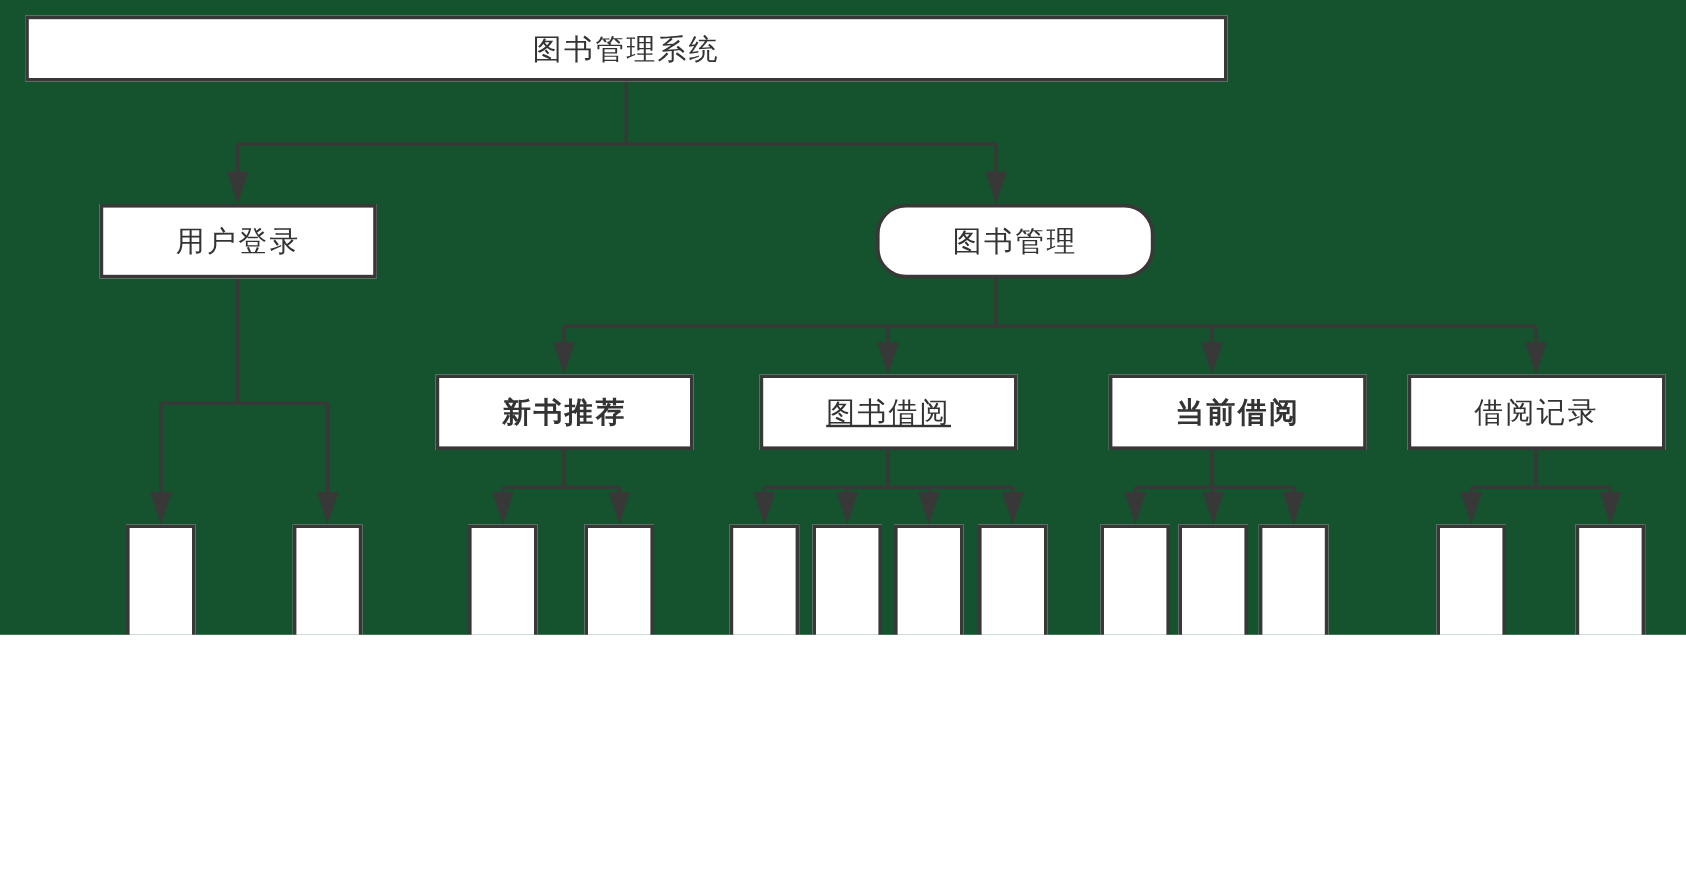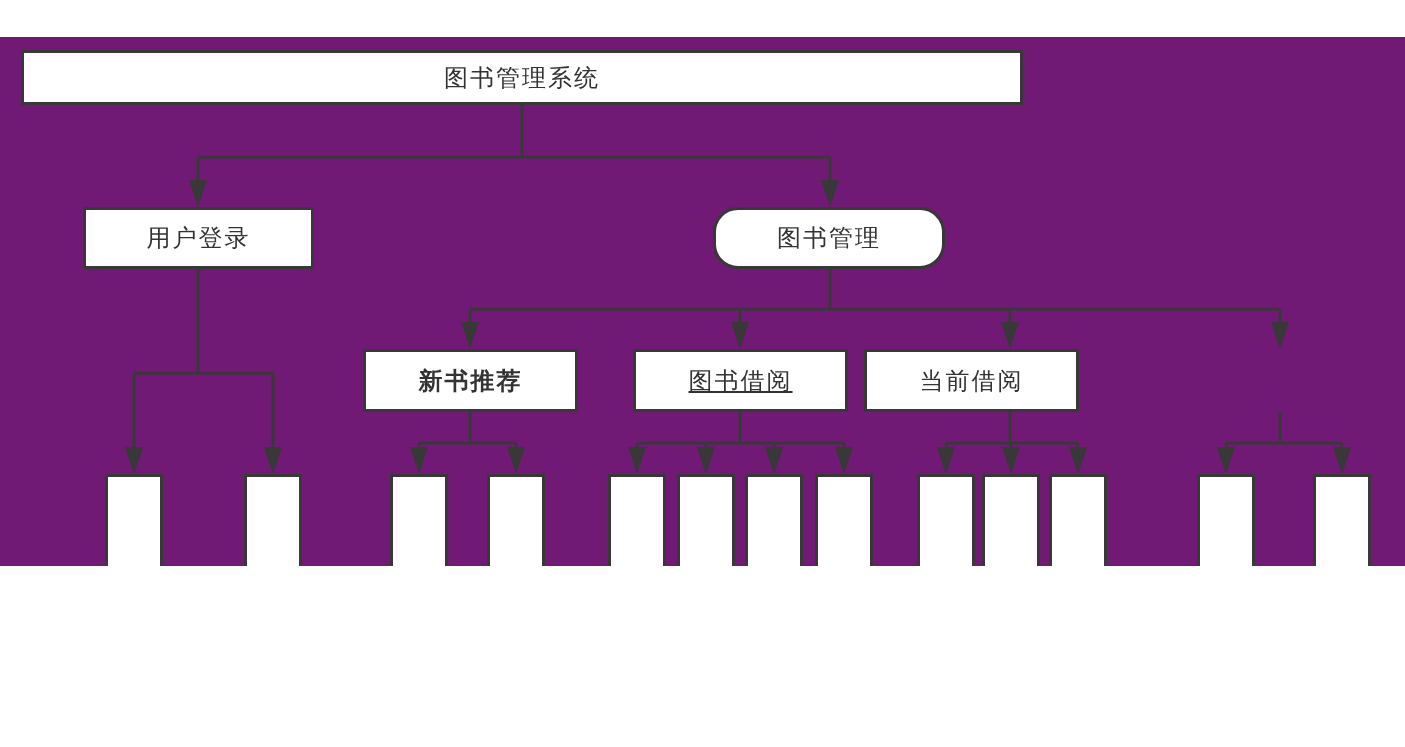--- a/index.html
+++ b/index.html
@@ -4,23 +4,22 @@
 <style>
   html, body { margin: 0; padding: 0; }
   body {
     font-family: "Liberation Sans", "DejaVu Sans", sans-serif;
     background: #ffffff;
   }
   #canvas {
     position: relative;
     width: 1405px;
     height: 529px;
-    background: #701a75;
+    background: #14532d;
     overflow: hidden;
-    margin-top: 37px;
   }
   #wires {
     position: absolute;
     left: 0; top: 0;
     width: 1405px; height: 747px;
   }
   .node, .leaf {
     position: absolute;
     box-sizing: border-box;
     border: 3px solid #383838;
@@ -90,32 +89,35 @@
     </g>
   </svg>
 
   <div class="node" style="left:21px; top:13px; width:1002px; height:55px;">
     <span>图书管理系统</span>
   </div>
 
   <div class="node" style="left:83px; top:170px; width:231px; height:62px;">
     <span>用户登录</span>
   </div>
-  <div class="node" style="left:713px; top:170px; width:232px; height:62px;border-radius:25px;">
+  <div class="node" style="left:730px; top:170px; width:232px; height:62px;border-radius:25px;">
     <span>图书管理</span>
   </div>
 
   <div class="node" style="left:363px; top:312px; width:215px; height:63px;font-weight:bold;">
     <span>新书推荐</span>
   </div>
   <div class="node" style="left:633px; top:312px; width:215px; height:63px;text-decoration:underline;">
     <span>图书借阅</span>
   </div>
-  <div class="node" style="left:864px; top:312px; width:215px; height:63px;">
+  <div class="node" style="left:924px; top:312px; width:215px; height:63px;font-weight:bold;">
     <span>当前借阅</span>
+  </div>
+  <div class="node" style="left:1173px; top:312px; width:215px; height:63px;">
+    <span>借阅记录</span>
   </div>
 
   <div class="leaf" style="left:105px; top:437px; width:58px; height:298px;">
     <span>用户登录</span>
   </div>
   <div class="leaf" style="left:244px; top:437px; width:58px; height:298px;">
     <span>注销登录</span>
   </div>
 
   <div class="leaf" style="left:390px; top:437px; width:58px; height:298px;">

